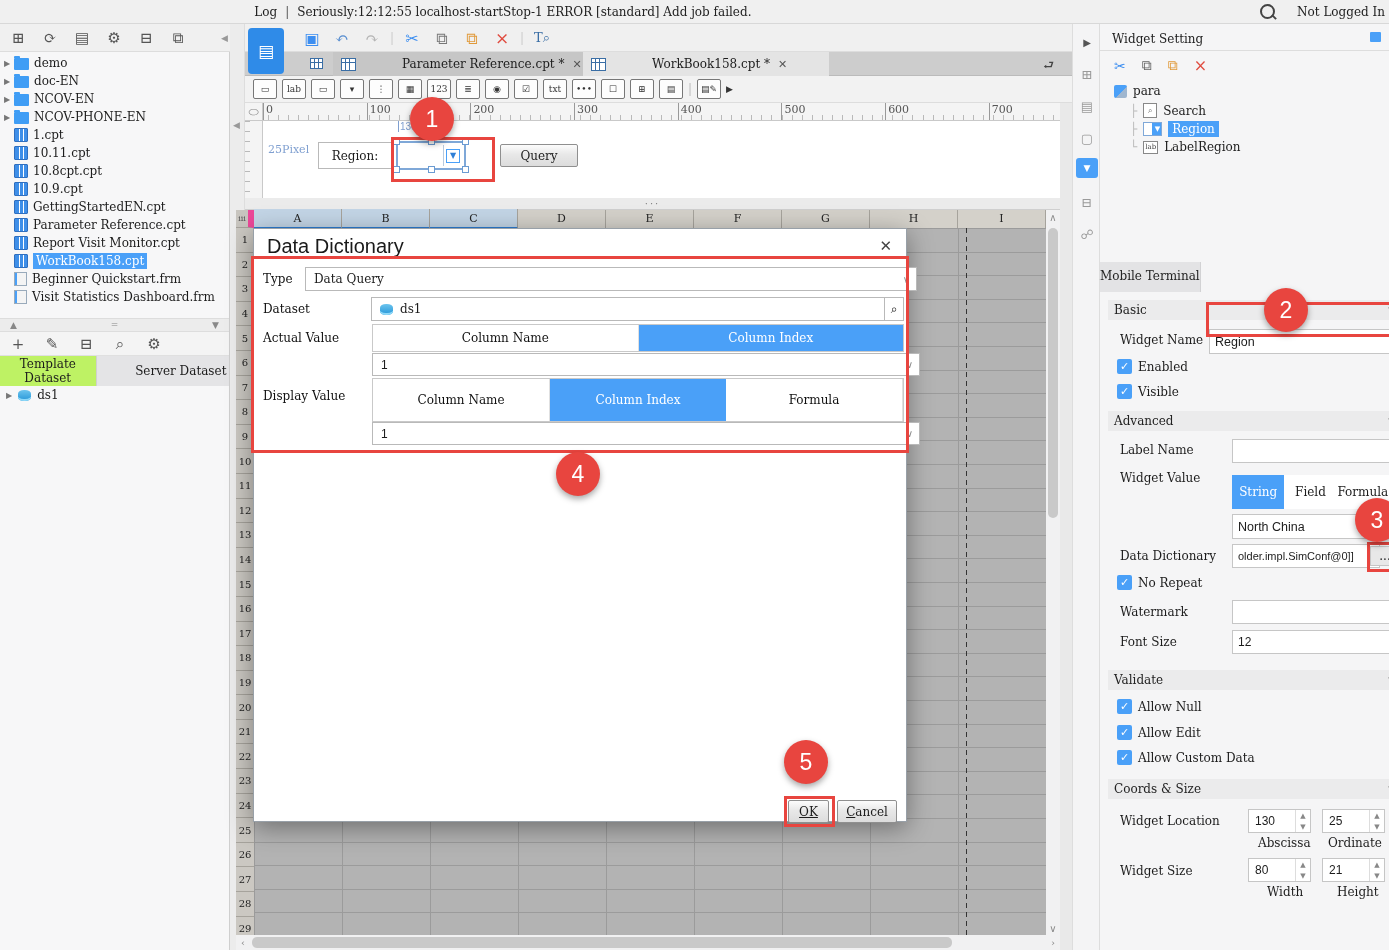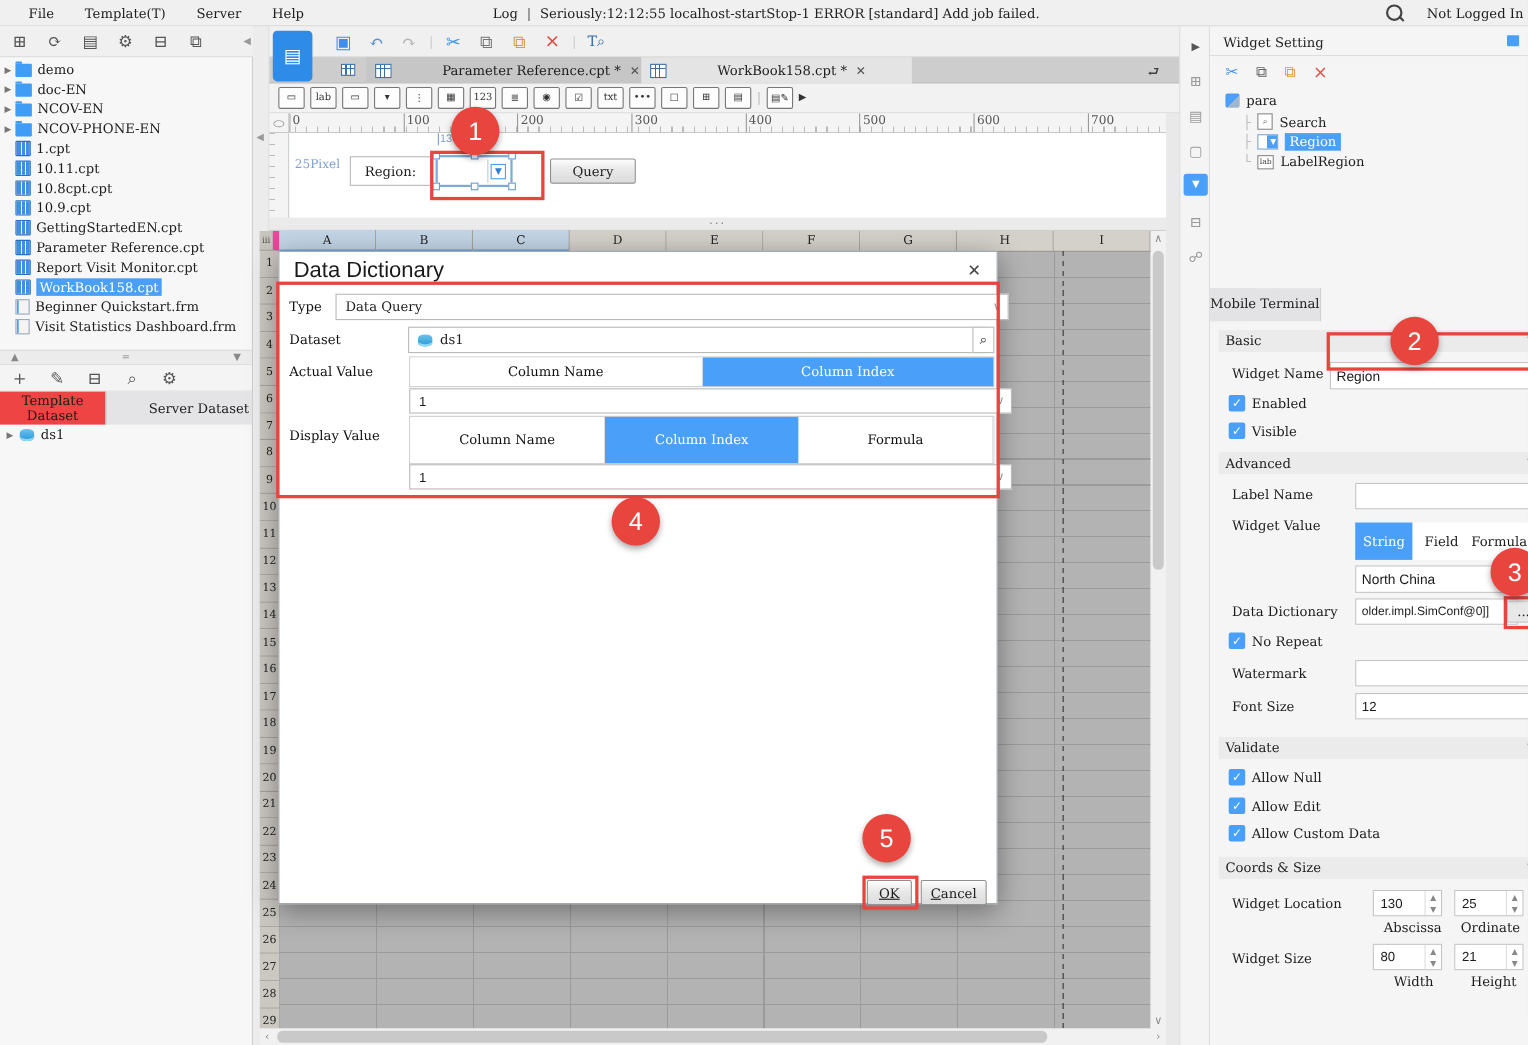--- a/index.html
+++ b/index.html
@@ -20,21 +20,21 @@
   .tw-arrow{width:10px;font-size:8px;color:#777;visibility:hidden;}
   .tree-item.folder .tw-arrow{visibility:visible;}
   .tree-ico{width:15px;height:12px;margin-right:5px;position:relative;flex:none;}
   .folder .tree-ico{background:#3f9df5;border-radius:1px;margin-top:1px;}
   .folder .tree-ico::before{content:"";position:absolute;left:0;top:-2px;width:6px;height:2px;background:#3f9df5;border-radius:1px 1px 0 0;}
   .cpt .tree-ico{width:12px;height:12px;background:linear-gradient(90deg,#3f8fe8 4px,#fff 4px 5px,#3f8fe8 5px 8px,#fff 8px 9px,#3f8fe8 9px);border:1px solid #2f6fc0;border-radius:1px;}
   .frm .tree-ico{width:11px;height:12px;background:#f4f4f4;border:1px solid #9ab;box-shadow:inset 2px 0 0 #4aa0f8;}
   .tree-item.sel .tw-label{background:#4aa0f8;color:#fff;padding:1px 3px;}
   .splitbar{display:flex;align-items:center;justify-content:space-between;background:#ececec;border-top:1px solid #ddd;border-bottom:1px solid #ddd;padding:0 10px;color:#888;font-size:9px;}
   .ds-tab{display:flex;align-items:center;justify-content:center;text-align:center;}
-  .ds-tab.on{background:#ef4444;}
+  .ds-tab.on{background:#bef264;}
   .ds-tab.off{background:#e4e4e6;border-left:1px solid #d0d0d0;padding-left:36px;}
   .db-ico{width:13px;height:11px;background:linear-gradient(#6cc4ee,#2596d8);border-radius:6px/3.5px;box-shadow:0 -3px 0 -1px #8ed8f8 inset;}
   
   .toolbtn{font-size:16px;width:24px;height:24px;display:flex;align-items:center;justify-content:center;}
   .tabbar{background:#cdcdcd;border-bottom:1px solid #bbb;}
   .etab{position:absolute;top:0;height:24px;display:flex;align-items:center;padding:0 8px;gap:6px;}
   .etab .tx{white-space:nowrap;margin-left:40px;}
   .etab .closex{color:#555;font-size:11px;padding:0 2px;}
   .gridico{width:13px;height:11px;border:1px solid #3a6ea5;background:
      linear-gradient(90deg,transparent 3px,#3a6ea5 3px 4px,transparent 4px 7px,#3a6ea5 7px 8px,transparent 8px),
@@ -91,27 +91,20 @@
   .mag{position:relative;width:11px;height:11px;border:2px solid #444;border-radius:50%;}
   .mag::after{content:"";position:absolute;left:9px;top:10px;width:6px;height:2px;background:#444;transform:rotate(45deg);}
   .treeline{color:#bbb;}
 </style>
 </head>
 <body>
 
 <div id="app">
 
   <div class="abs menubar">
-    <div style="display:flex;padding-left:12px;">
-
-    <span class="menu-item">File</span>
-        <span class="menu-item">Template(T)</span>
-        <span class="menu-item">Server</span>
-        <span class="menu-item">Help</span>
-      </div>
     <div style="flex:1"></div>
     <span style="margin-right:8px;">Log</span>
     <span style="margin-right:8px;color:#555;">|</span>
     <span style="color:#222;">Seriously:12:12:55 localhost-startStop-1 ERROR [standard] Add job failed.</span>
     <div style="flex:2"></div>
     <span class="mag" style="margin-right:22px;"></span>
     <span style="margin-right:4px;white-space:nowrap;">Not Logged In</span>
   </div>
 
   <div class="abs sidebar"></div>

